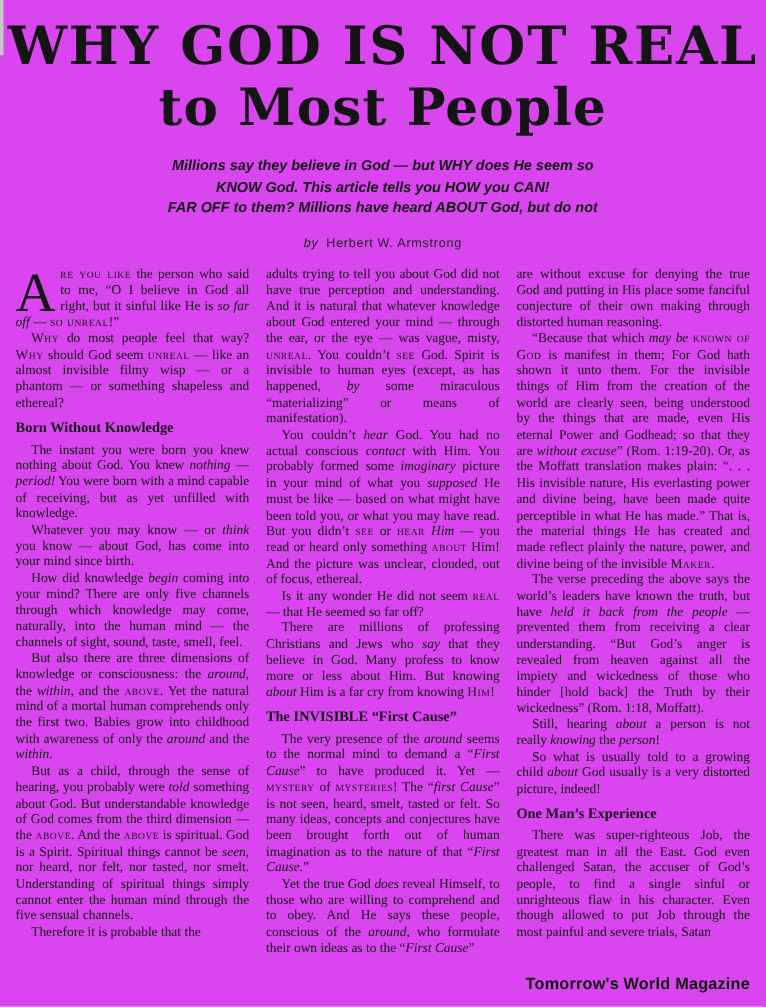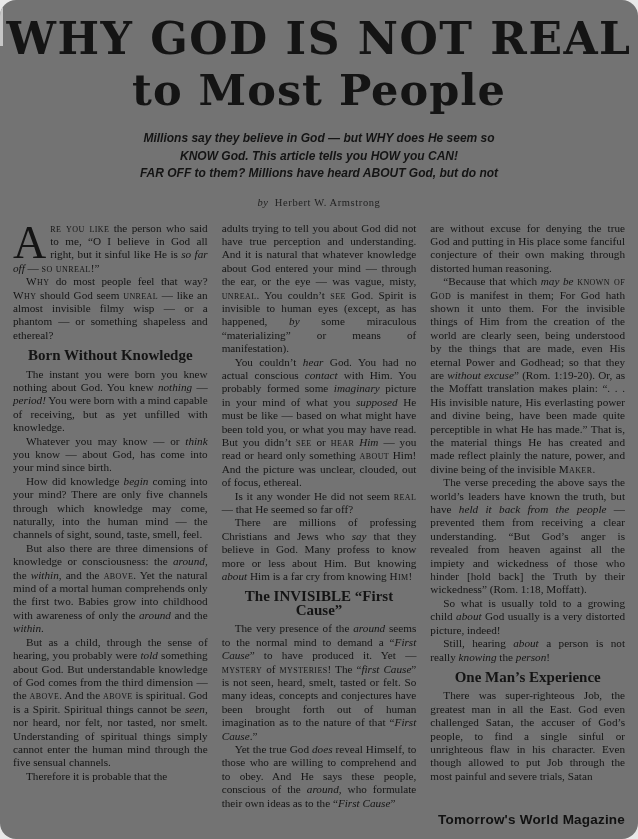--- a/index.html
+++ b/index.html
@@ -1,25 +1,24 @@
 <!DOCTYPE html>
 <html><head>
 <meta charset="utf-8">
 <style>
   html, body { margin: 0; padding: 0; background: #e8e8e8; }
   .page {
     position: relative;
     width: 638px;
     height: 839px;
     margin: 0 auto;
-    background: #737373;
+    background: #d946ef;
     color: #141414;
     overflow: hidden;
     font-family: "Liberation Serif", serif;
-    border-radius: 16px;
   }
   .artifact {
     position: absolute;
     left: 0; top: 0;
     width: 3px; height: 46px;
     background: #c6c6c6;
   }
   header { padding-top: 14px; text-align: center; }
   .title {
     font-family: "DejaVu Serif", serif;
@@ -31,21 +30,21 @@
   .deck {
     font-family: "Liberation Sans", sans-serif;
     font-weight: 700;
     font-style: italic;
     font-size: 12px;
     line-height: 17.5px;
     margin: 15px auto 0;
     max-width: 480px;
   }
   .byline {
-    font-family: Liberation Serif, serif;
+    font-family: Liberation Sans, sans-serif;
     font-size: 10.5px;
     letter-spacing: 0.6px;
     margin: 14px 0 0;
     color: #222;
   }
   .byline .by { font-style: italic; margin-right: 3px; }
   .columns {
     display: flex;
     gap: 14px;
     padding: 0 13px;
@@ -62,22 +61,21 @@
   .dropcap {
     float: left;
     font-size: 46px;
     line-height: 37px;
     padding: 2px 4px 0 0;
   }
   .sc { font-variant: small-caps; letter-spacing: 0.4px; }
   .it { font-style: italic; }
   .subhead {
     font-weight: 700;
-    font-size: 15px;
-    text-align: center;
+    font-size: 12px;
     text-indent: 0;
     margin: 7px 0 5px;
   }
   .footer {
     position: absolute;
     right: 13px;
     bottom: 12px;
     font-family: "Liberation Sans", sans-serif;
     font-weight: 700;
     font-size: 13.5px;
@@ -125,22 +123,22 @@
         <p class="para"><span>Is it any wonder He did not seem </span><span class="sc">real</span><span> — that He seemed so far off?</span></p>
         <p class="para"><span>There are millions of professing Christians and Jews who </span><span class="it">say</span><span> that they believe in God. Many profess to know more or less about Him. But knowing </span><span class="it">about</span><span> Him is a far cry from knowing </span><span class="sc">Him</span><span>!</span></p>
         <h3 class="subhead">The INVISIBLE “First Cause”</h3>
         <p class="para"><span>The very presence of the </span><span class="it">around</span><span> seems to the normal mind to demand a “</span><span class="it">First Cause</span><span>” to have produced it. Yet — </span><span class="sc">mystery</span><span> of </span><span class="sc">mysteries</span><span>! The “</span><span class="it">first Cause</span><span>” is not seen, heard, smelt, tasted or felt. So many ideas, concepts and conjectures have been brought forth out of human imagination as to the nature of that “</span><span class="it">First Cause</span><span>.”</span></p>
         <p class="para"><span>Yet the true God </span><span class="it">does</span><span> reveal Himself, to those who are willing to comprehend and to obey. And He says these people, conscious of the </span><span class="it">around</span><span>, who formulate their own ideas as to the “</span><span class="it">First Cause</span><span>”</span></p>
       </div>
     <div class="col">
         <p class="para first"><span>are without excuse for denying the true God and putting in His place some fanciful conjecture of their own making through distorted human reasoning.</span></p>
         <p class="para"><span>“Because that which </span><span class="it">may be</span><span> </span><span class="sc">known of God</span><span> is manifest in them; For God hath shown it unto them. For the invisible things of Him from the creation of the world are clearly seen, being understood by the things that are made, even His eternal Power and Godhead; so that they are </span><span class="it">without excuse</span><span>” (Rom. 1:19-20). Or, as the Moffatt translation makes plain: “. . . His invisible nature, His everlasting power and divine being, have been made quite perceptible in what He has made.” That is, the material things He has created and made reflect plainly the nature, power, and divine being of the invisible </span><span class="sc">Maker</span><span>.</span></p>
         <p class="para"><span>The verse preceding the above says the world’s leaders have known the truth, but have </span><span class="it">held it back from the people</span><span> — prevented them from receiving a clear understanding. “But God’s anger is revealed from heaven against all the impiety and wickedness of those who hinder [hold back] the Truth by their wickedness” (Rom. 1:18, Moffatt).</span></p>
+        <p class="para"><span>Still, hearing </span><span class="it">about</span><span> a person is not really </span><span class="it">knowing</span><span> the </span><span class="it">person</span><span>!</span></p>
         <p class="para"><span>So what is usually told to a growing child </span><span class="it">about</span><span> God usually is a very distorted picture, indeed!</span></p>
-        <p class="para"><span>Still, hearing </span><span class="it">about</span><span> a person is not really </span><span class="it">knowing</span><span> the </span><span class="it">person</span><span>!</span></p>
         <h3 class="subhead">One Man’s Experience</h3>
         <p class="para"><span>There was super-righteous Job, the greatest man in all the East. God even challenged Satan, the accuser of God’s people, to find a single sinful or unrighteous flaw in his character. Even though allowed to put Job through the most painful and severe trials, Satan</span></p>
       </div>
   </main>
 
   <div class="footer">
     <span>Tomorrow's World Magazine</span>
   </div>
 </div>
 

